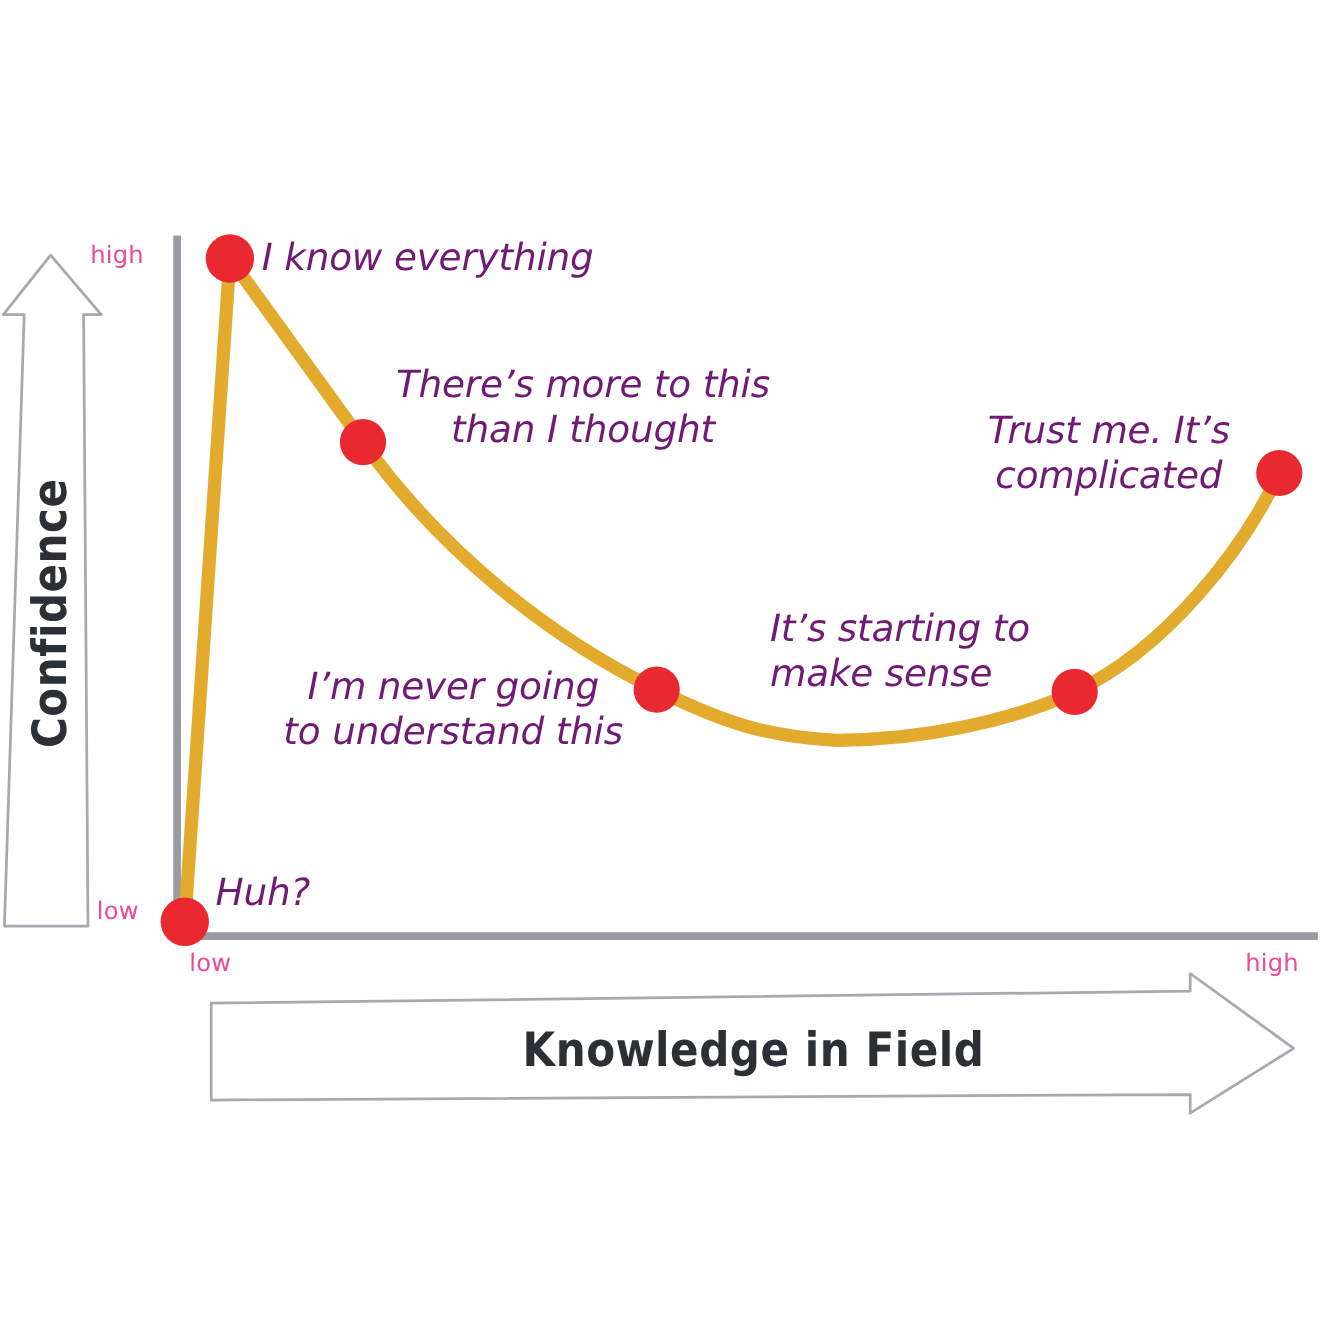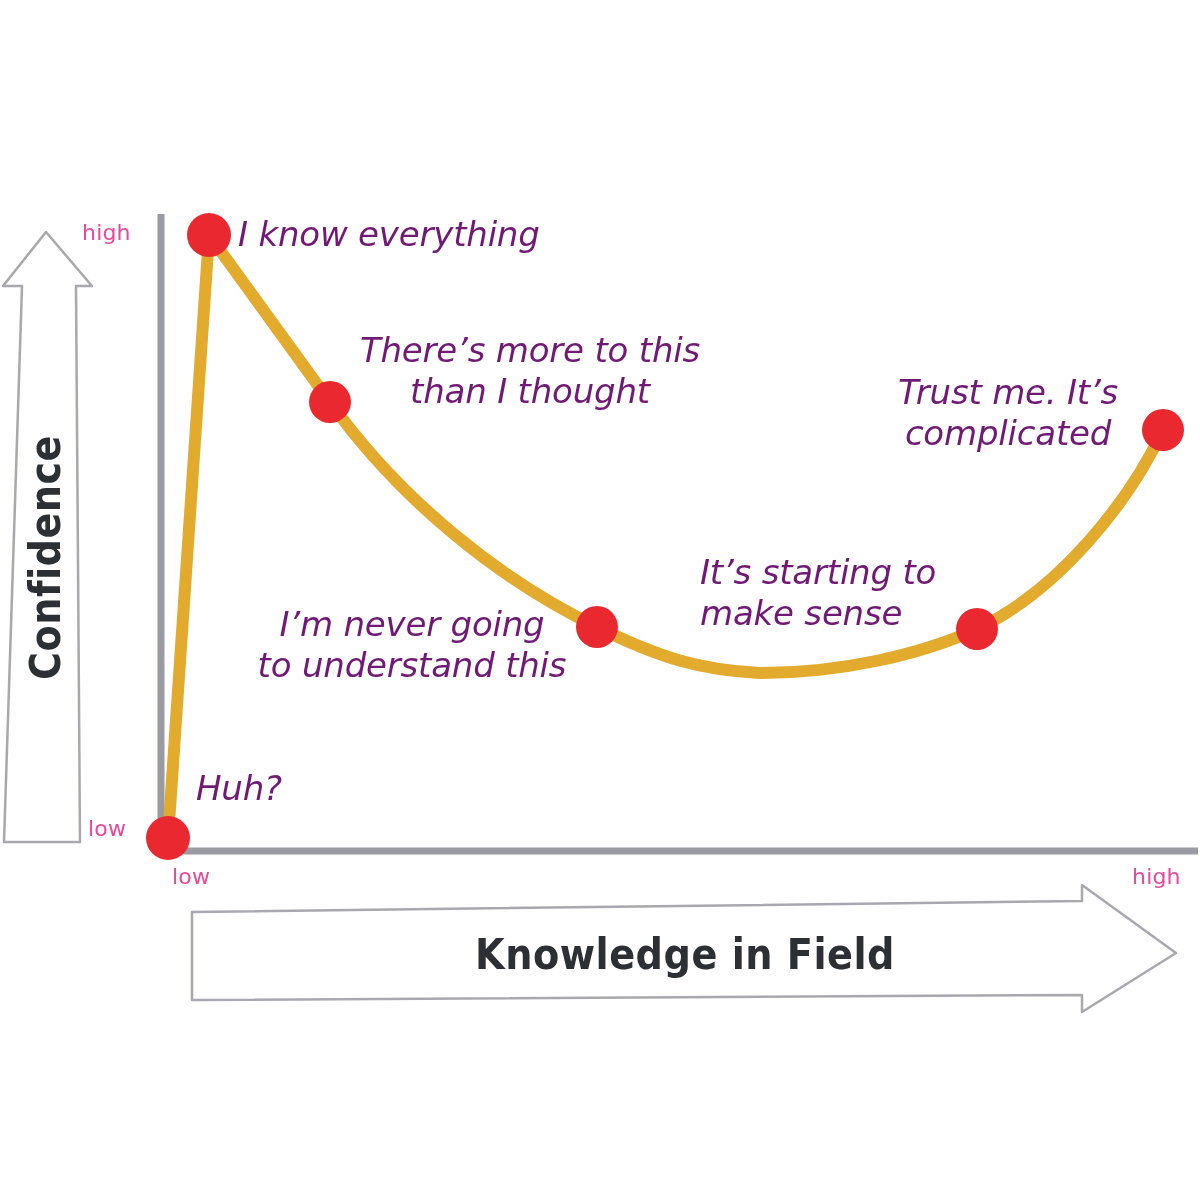--- a/index.html
+++ b/index.html
@@ -52,21 +52,21 @@
     color: #ec4899;
     letter-spacing: 0.2px;
   }
 
   
   #cal-know-everything { left: 238px;  top: 214px; }
   #cal-more-to-this    { left: 330px;  top: 330px; width: 400px; text-align: center; }
   #cal-never-going     { left: 228px;  top: 604px; width: 368px; text-align: center; }
   #cal-starting-sense  { left: 700px;  top: 552px; width: 252px; }
   #cal-trust-me        { left: 878px;  top: 360px; width: 260px; text-align: center; margin-top: 12px; }
-  #cal-huh             { left: 196px;  top: 768px; }
+  #cal-huh             { left: 196px;  top: 792px; }
 
   
   #tick-y-high  { left: 82px;   top: 220px; }
   #tick-y-low   { left: 88px;   top: 816px; }
   #tick-x-low   { left: 172px;  top: 864px; }
   #tick-x-high  { left: 1132px; top: 864px; }
 </style>
 </head>
 <body>
 

